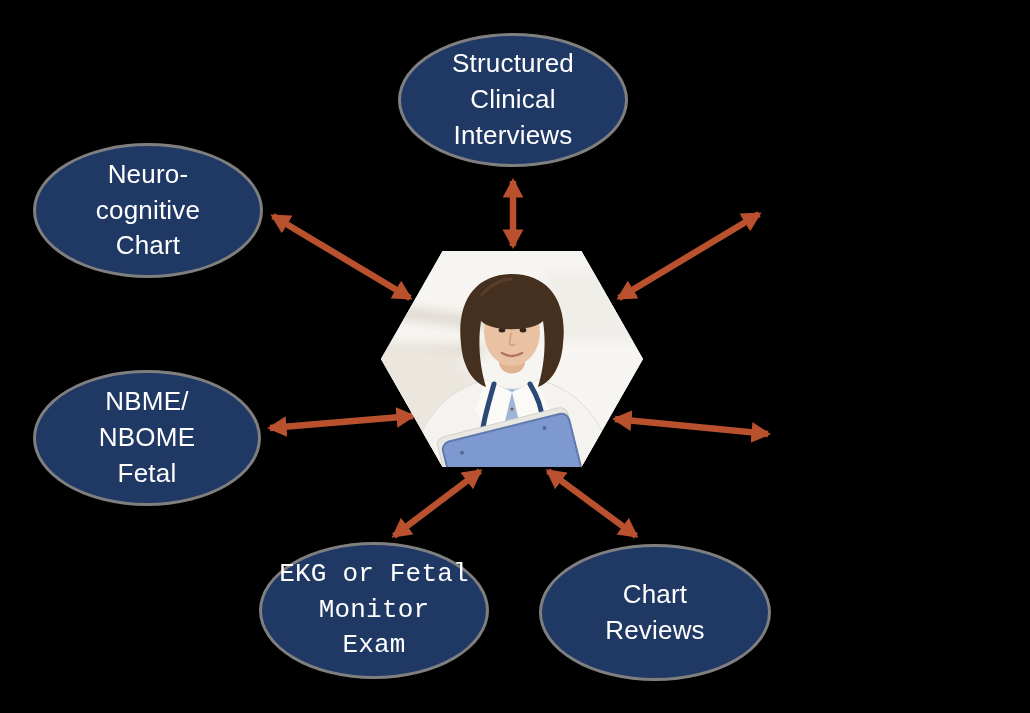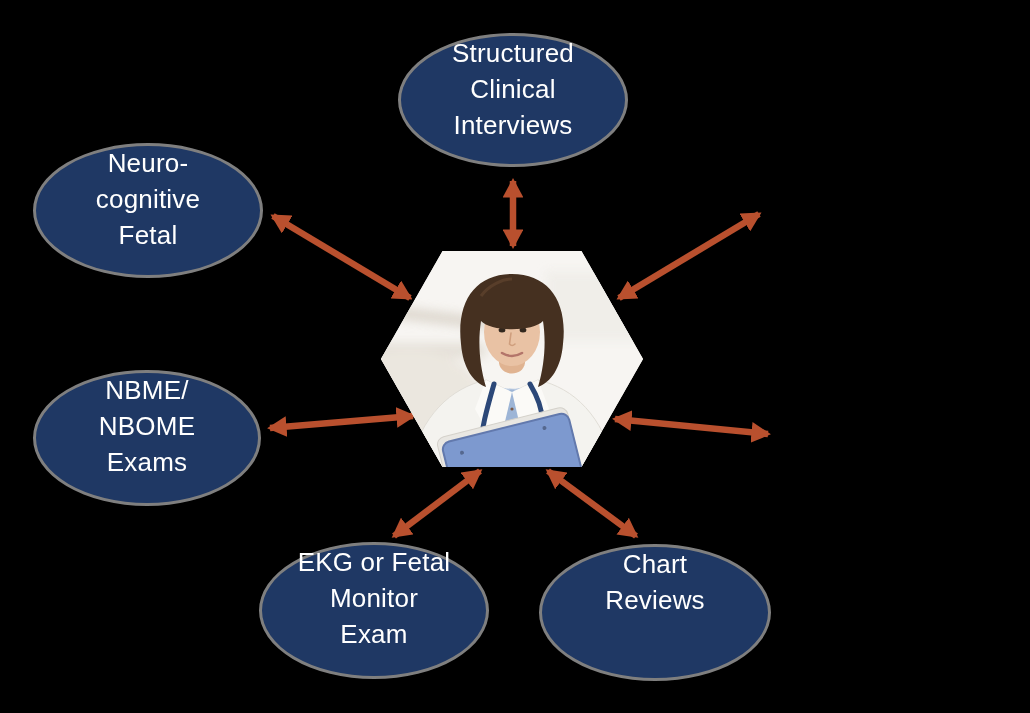--- a/index.html
+++ b/index.html
@@ -14,21 +14,21 @@
     font-family: "Liberation Sans", sans-serif;
   }
 
   .node {
     position: absolute;
     border-radius: 50%;
     background: var(--node-fill, #1F3864);
     border: 3px solid var(--node-border, #7F7F7F);
     color: var(--node-text, #FFFFFF);
     display: flex;
-    align-items: flex-start;
+    align-items: center;
     justify-content: center;
     text-align: center;
     font-size: 26px;
     line-height: 1.38;
   }
   .node .label { white-space: pre-line; letter-spacing: 0.2px; }
 
   .hexagon {
     position: absolute;
     left: 381px; top: 251px;
@@ -68,32 +68,32 @@
 
   <div class="node" style="left:398px; top:33px; width:230px; height:134px;">
     <span class="label">Structured
 Clinical
 Interviews</span>
   </div>
 
   <div class="node" style="left:33px; top:143px; width:230px; height:135px;">
     <span class="label">Neuro-
 cognitive
-Fetal</span>
+Chart</span>
   </div>
 
 
   <div class="node" style="left:33px; top:370px; width:228px; height:136px;">
     <span class="label">NBME/
 NBOME
-Exams</span>
+Fetal</span>
   </div>
 
 
-  <div class="node" style="left:259px; top:542px; width:230px; height:137px;">
+  <div class="node" style="left:259px; top:542px; width:230px; height:137px;font-family:Liberation Mono, monospace;">
     <span class="label">EKG or Fetal
 Monitor
 Exam</span>
   </div>
 
   <div class="node" style="left:539px; top:544px; width:232px; height:137px;">
     <span class="label">Chart
 Reviews</span>
   </div>
 

